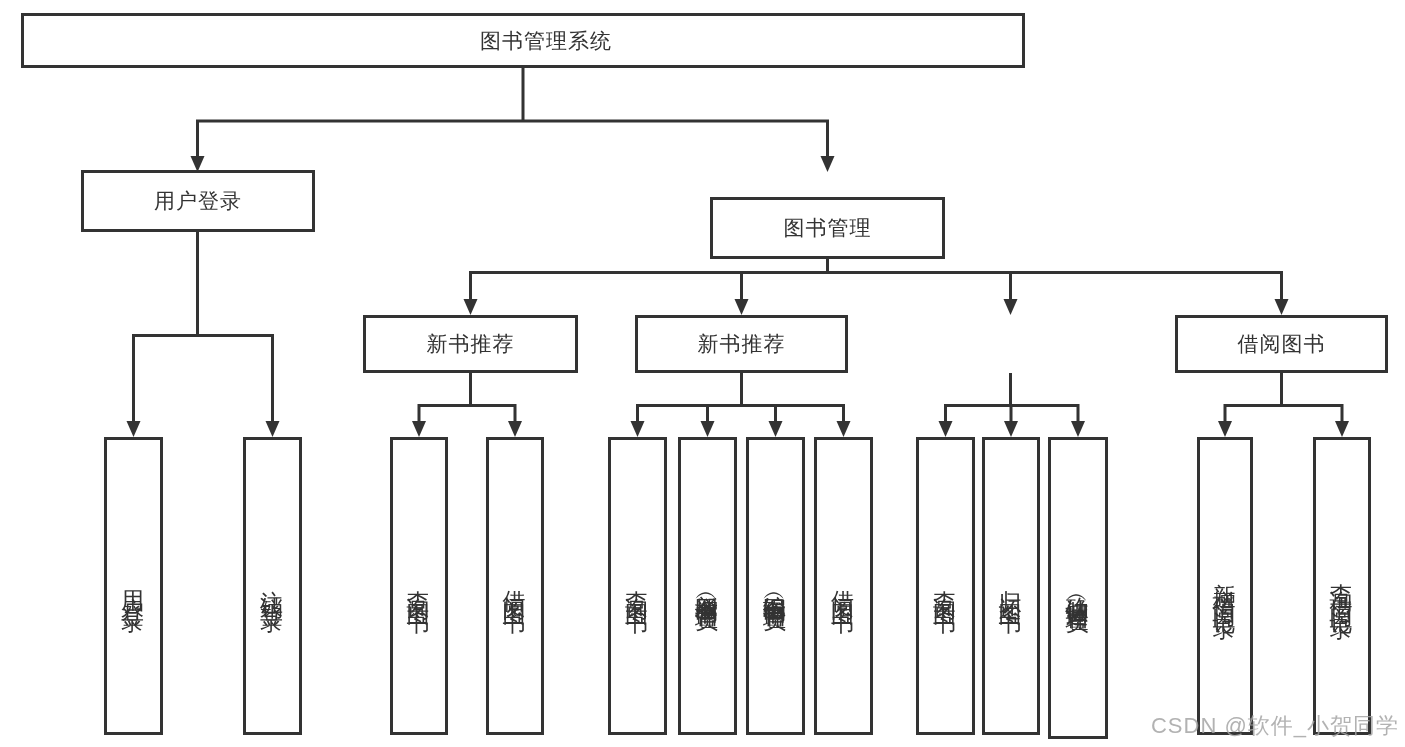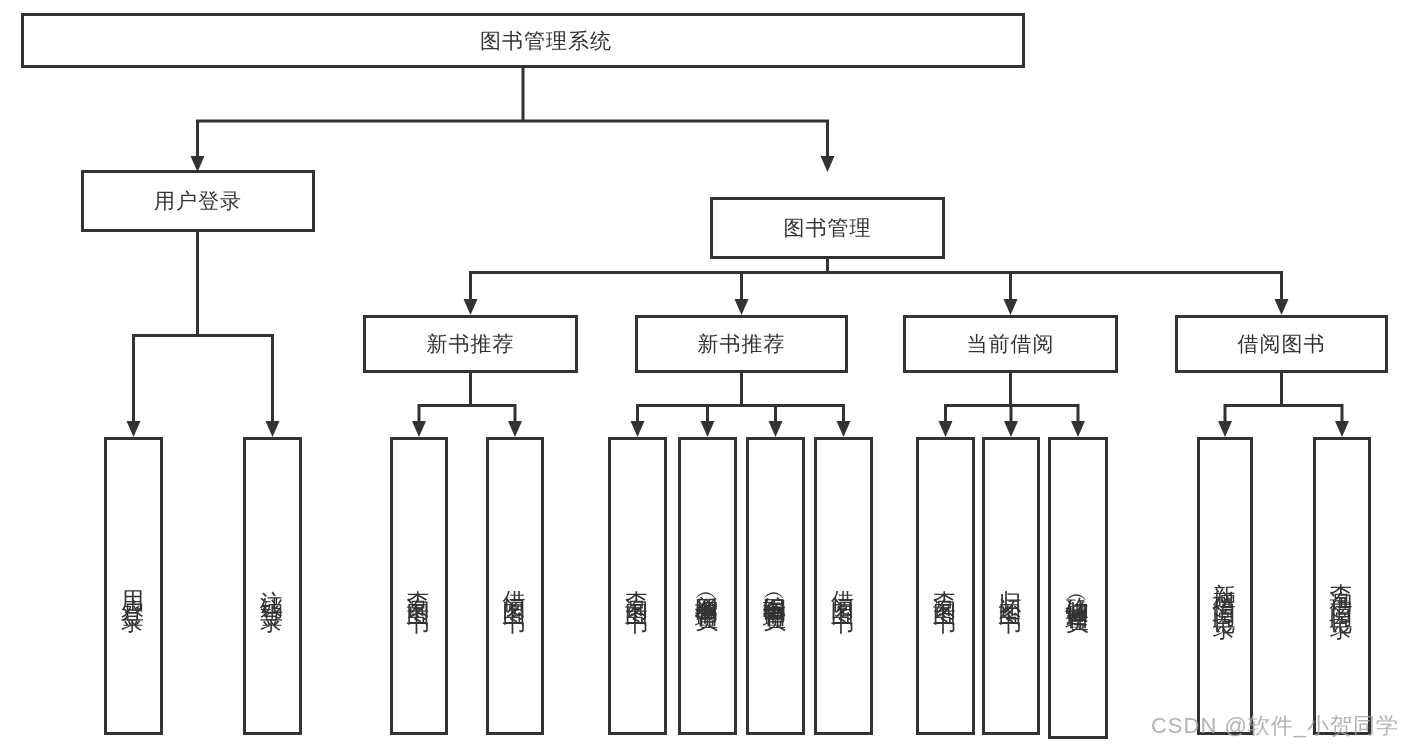--- a/index.html
+++ b/index.html
@@ -102,23 +102,20 @@
   <div class="hbox" style="left:710px; top:170px; width:235px; height:62px;margin-top:27px;">
     <span>图书管理</span>
   </div>
 
   <div class="hbox" style="left:363px; top:315px; width:215px; height:58px;">
     <span>新书推荐</span>
   </div>
   <div class="hbox" style="left:635px; top:315px; width:213px; height:58px;">
     <span>新书推荐</span>
   </div>
-  <div class="hbox" style="left:903px; top:315px; width:215px; height:58px;">
-    <span>当前借阅</span>
-  </div>
   <div class="hbox" style="left:1175px; top:315px; width:213px; height:58px;">
     <span>借阅图书</span>
   </div>
 
   <div class="vbox" style="left:104px; top:437px; width:59px; height:298px;">
     <span>用户登录</span>
   </div>
   <div class="vbox" style="left:243px; top:437px; width:59px; height:298px;">
     <span>注销登录</span>
   </div>

